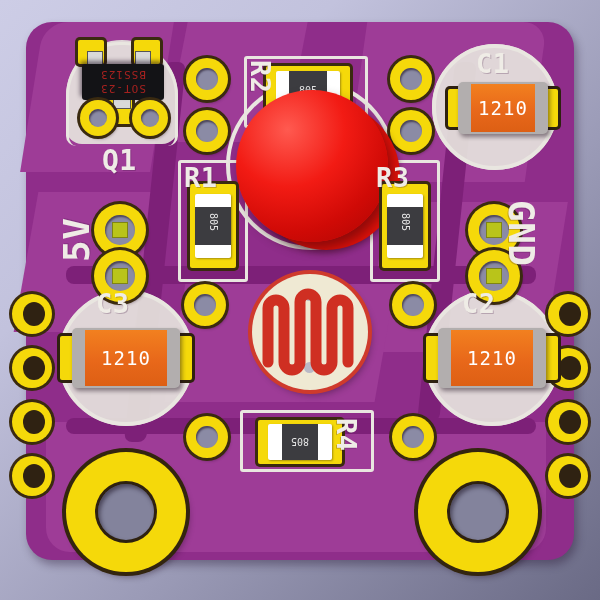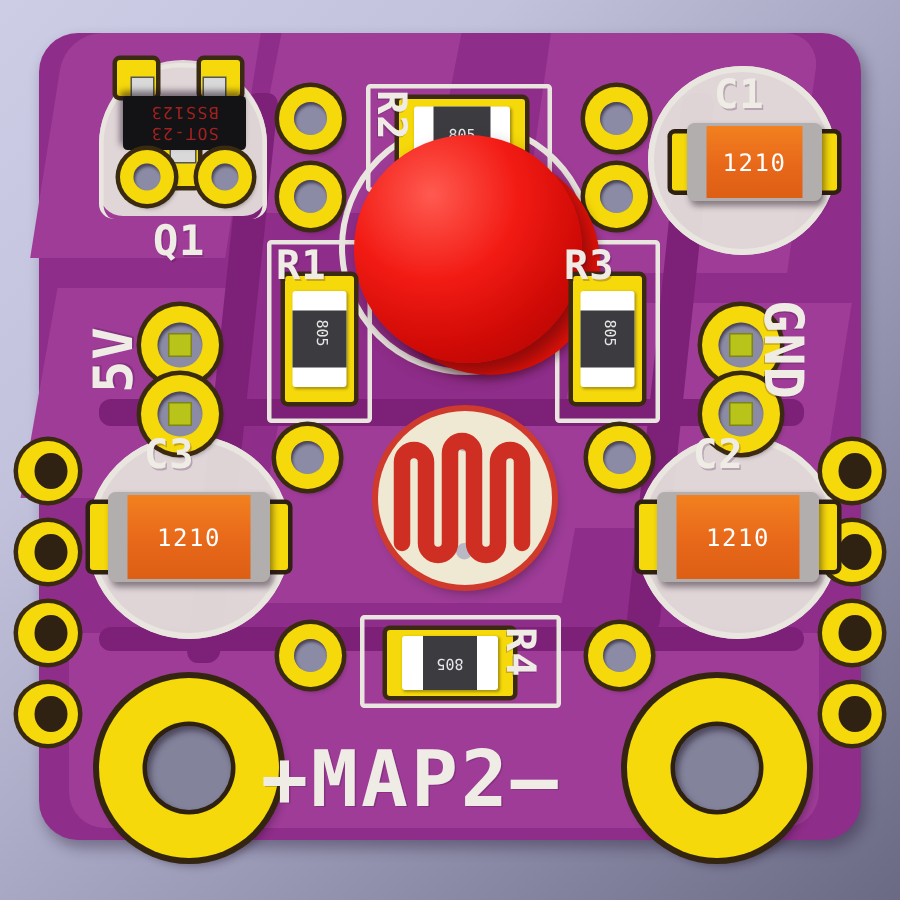--- a/index.html
+++ b/index.html
@@ -172,21 +172,21 @@
     box-shadow: 2px 3px 4px rgba(25,10,25,.45);
   }
   .smd-cap .body {
     position: absolute;
     left: 13px; right: 13px; top: 2px; bottom: 2px;
     background: linear-gradient(180deg, #f2801f 0%, #e8681a 55%, #dd5f14 100%);
     display: flex;
     align-items: center;
     justify-content: center;
     color: #ffffff;
-    font-size: 16px;
+    font-size: 19px;
     font-family: "DejaVu Sans Mono", monospace;
     letter-spacing: 1px;
   }
 
   
   .sot23 { position: absolute; }
   .sot23 .pkg {
     position: absolute;
     inset: 0;
     background: #131316;
@@ -457,16 +457,15 @@
     </div>
     <div class="silk-text label-rot-cw" style="left:336px; top:396px; font-size:27px;">R4</div>
 
     <div class="big-pad" style="left:40px; top:430px; width:120px; height:120px;">
       <div class="hole" style="left:32px; top:32px; width:56px; height:56px;"></div>
     </div>
     <div class="big-pad" style="left:392px; top:430px; width:120px; height:120px;">
       <div class="hole" style="left:32px; top:32px; width:56px; height:56px;"></div>
     </div>
 
-    <div class="silk-text" style="left:148px; top:468px; font-size:52px; letter-spacing:2px;">+MAP2—</div>
 
   </div>
 </div>
 
 </body></html>

